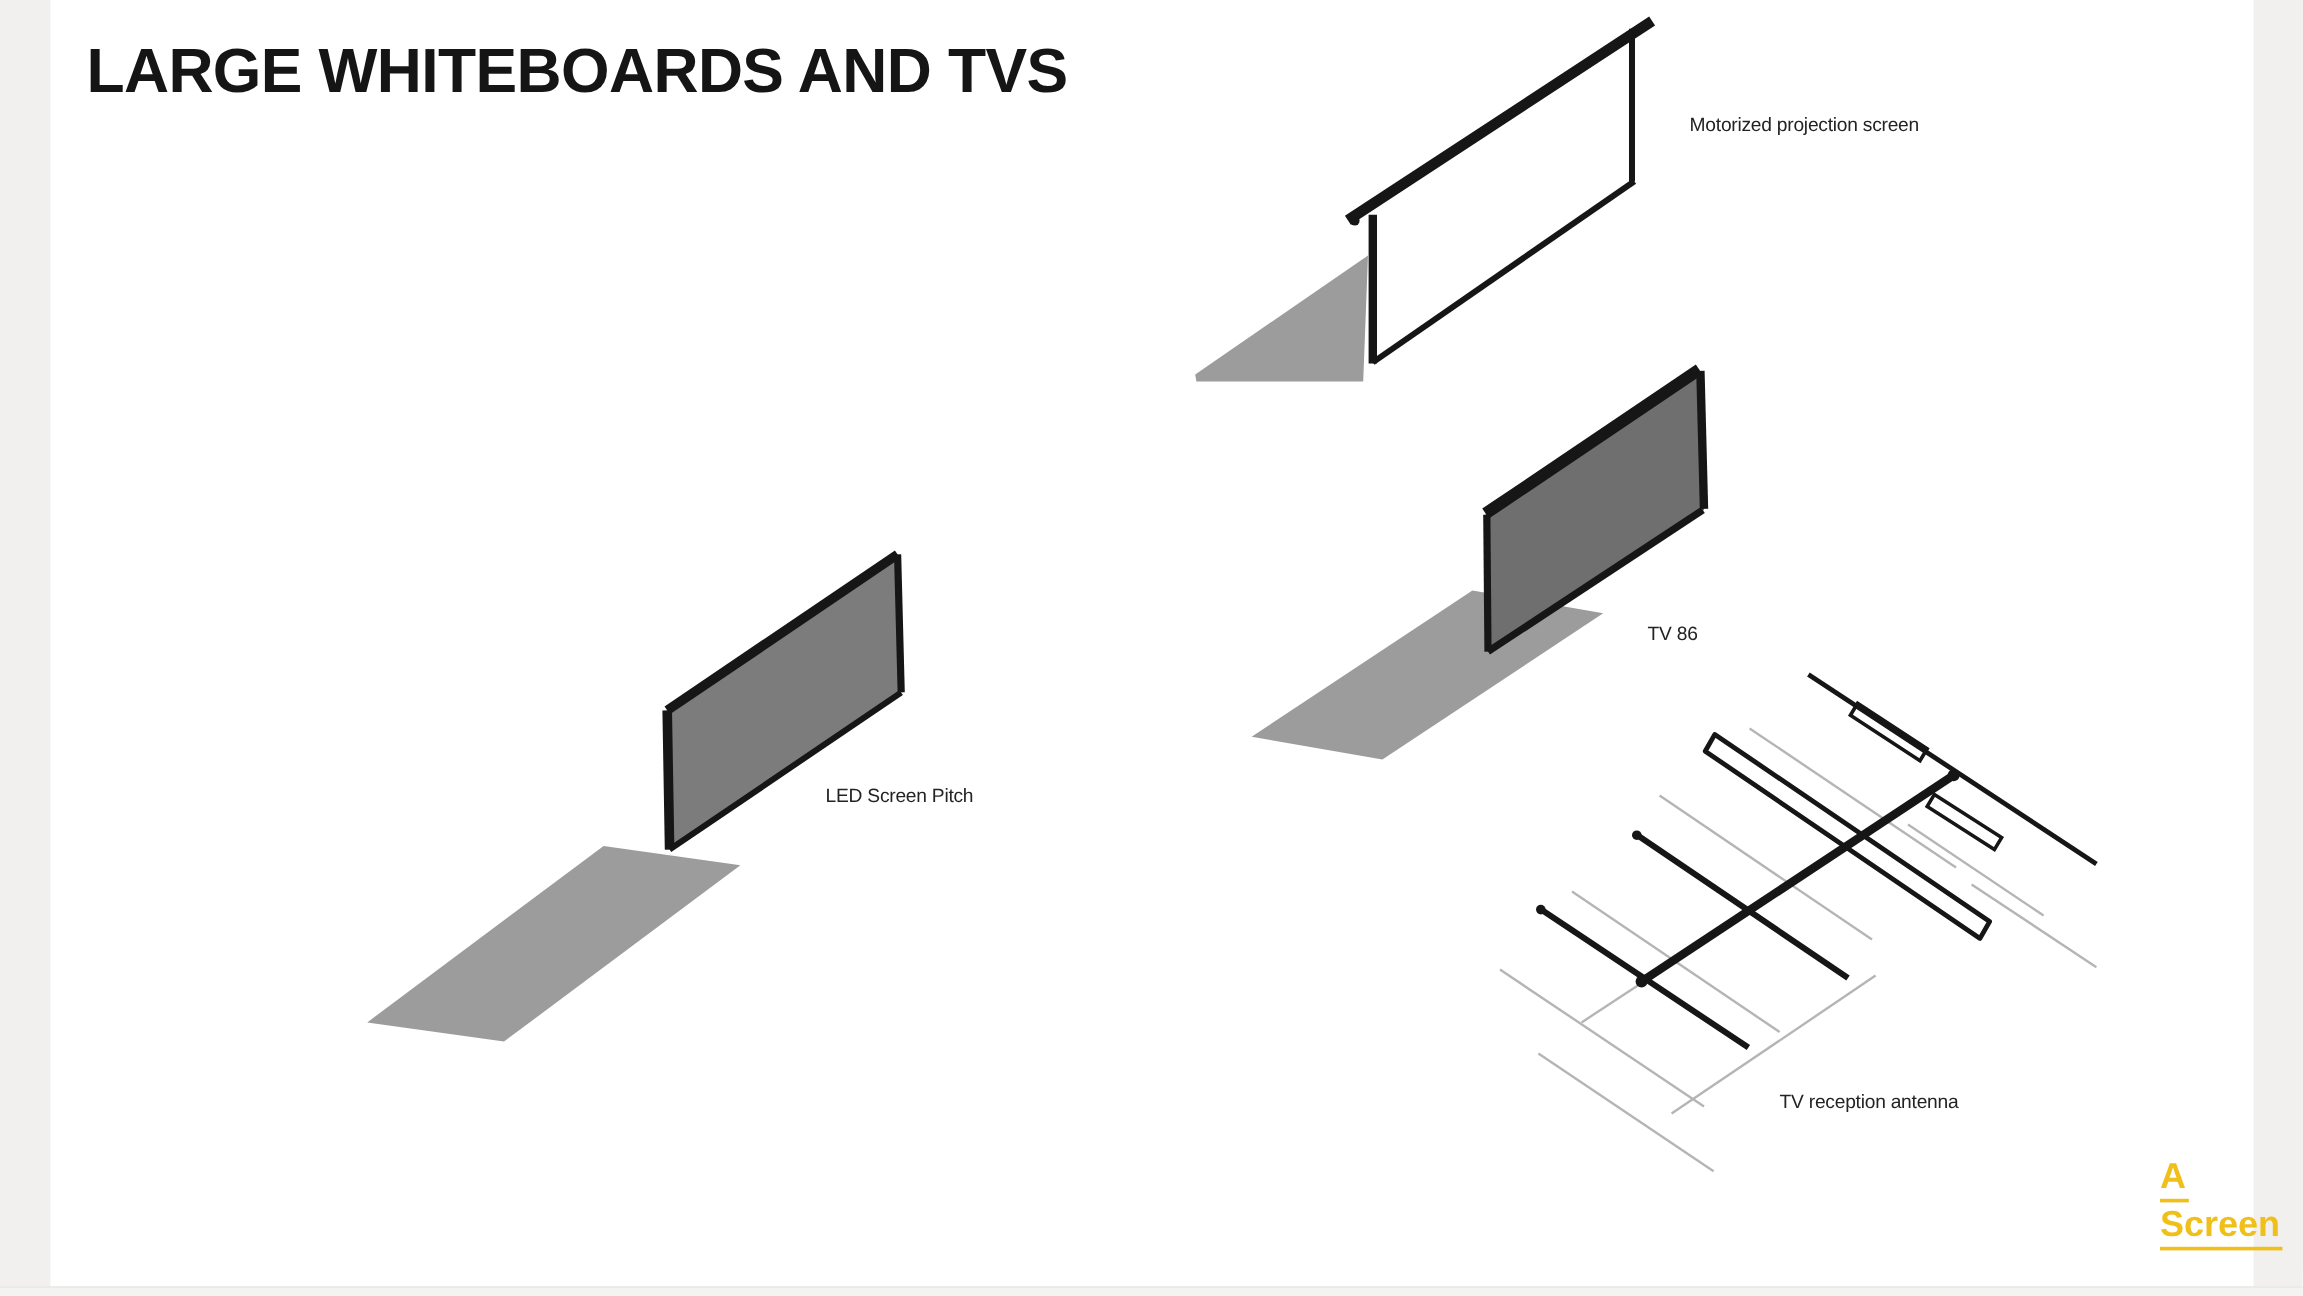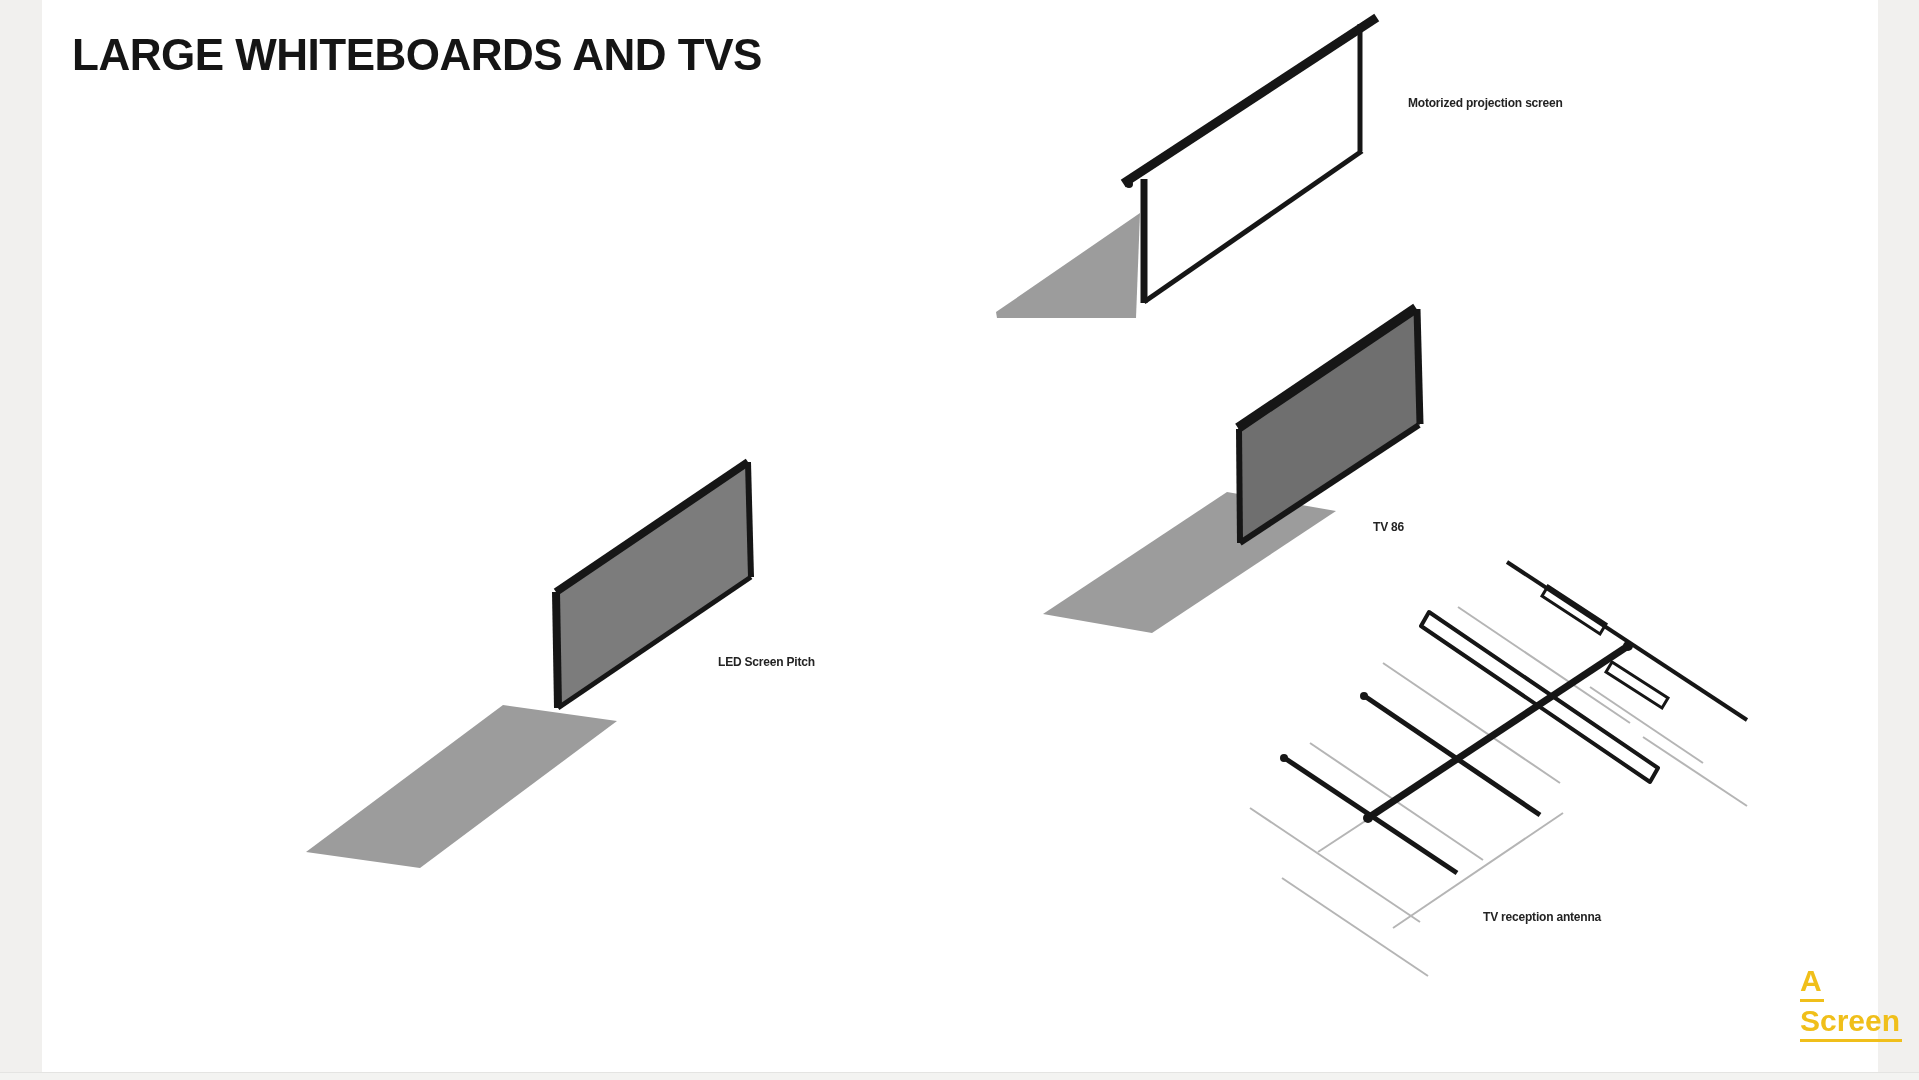--- a/index.html
+++ b/index.html
@@ -6,27 +6,27 @@
   .canvas{
     position:relative;width:1919px;height:1080px;background:#ffffff;
     overflow:hidden;font-family:"Liberation Sans", sans-serif;
   }
   .strip{position:absolute;background:#f1f0ee;}
   .strip.left{left:0;top:0;width:42px;height:1080px;}
   .strip.right{left:1878px;top:0;width:41px;height:1080px;}
   .strip.bottom{left:0;top:1072px;width:1919px;height:8px;background:#f3f3f1;border-top:1px solid #e4e4e2;}
   .page-title{
     position:absolute;left:72px;top:30px;margin:0;
-    font-size:44px;font-weight:800;letter-spacing:-0.5px;color:#151515;
+    font-size:52px;font-weight:800;letter-spacing:-0.5px;color:#151515;
     white-space:nowrap;
   }
   .fig{position:absolute;}
   .fig svg{display:block;}
   .fig-label{
-    position:absolute;font-size:12px;font-weight:700;letter-spacing:-0.2px;
+    position:absolute;font-size:16px;font-weight:400;letter-spacing:-0.2px;
     color:#232323;white-space:nowrap;
   }
   .brand{
     position:absolute;left:1800px;top:966px;color:#F0BF1A;
     font-weight:700;line-height:1.0;cursor:pointer;
   }
   .brand .line{
     display:inline-block;font-size:30px;border-bottom:3px solid #F0BF1A;
     padding:0 2px 3px 0;
   }
@@ -71,21 +71,21 @@
   <div class="fig" style="left:295px;top:450px;width:470px;height:430px;">
     <svg width="470" height="430" viewBox="295 450 470 430">
       <polygon points="503,705 306,852 420,868 617,721" fill="#9c9c9c"></polygon>
       <polygon points="556,592 748,462 751,577 558,708" fill="#7c7c7c"></polygon>
       <line x1="556" y1="592" x2="748" y2="462" stroke="#161616" stroke-width="8"></line>
       <line x1="556" y1="592" x2="558" y2="708" stroke="#161616" stroke-width="8"></line>
       <line x1="748" y1="462" x2="751" y2="577" stroke="#161616" stroke-width="6"></line>
       <line x1="558" y1="708" x2="751" y2="577" stroke="#161616" stroke-width="5"></line>
     </svg>
   </div>
-  <div class="fig-label" style="left:718px;top:655px;">LED Screen Pitch</div>
+  <div class="fig-label" style="left:688px;top:655px;">LED Screen Pitch</div>
 
   <div class="fig" style="left:1240px;top:540px;width:520px;height:440px;">
     <svg width="520" height="440" viewBox="1240 540 520 440">
 
       <g stroke="#b5b5b5" stroke-width="2">
         <line x1="1250" y1="808" x2="1420" y2="922"></line>
         <line x1="1282" y1="878" x2="1428" y2="976"></line>
         <line x1="1310" y1="743" x2="1483" y2="860"></line>
         <line x1="1383" y1="663" x2="1560" y2="783"></line>
         <line x1="1458" y1="607" x2="1630" y2="723"></line>

